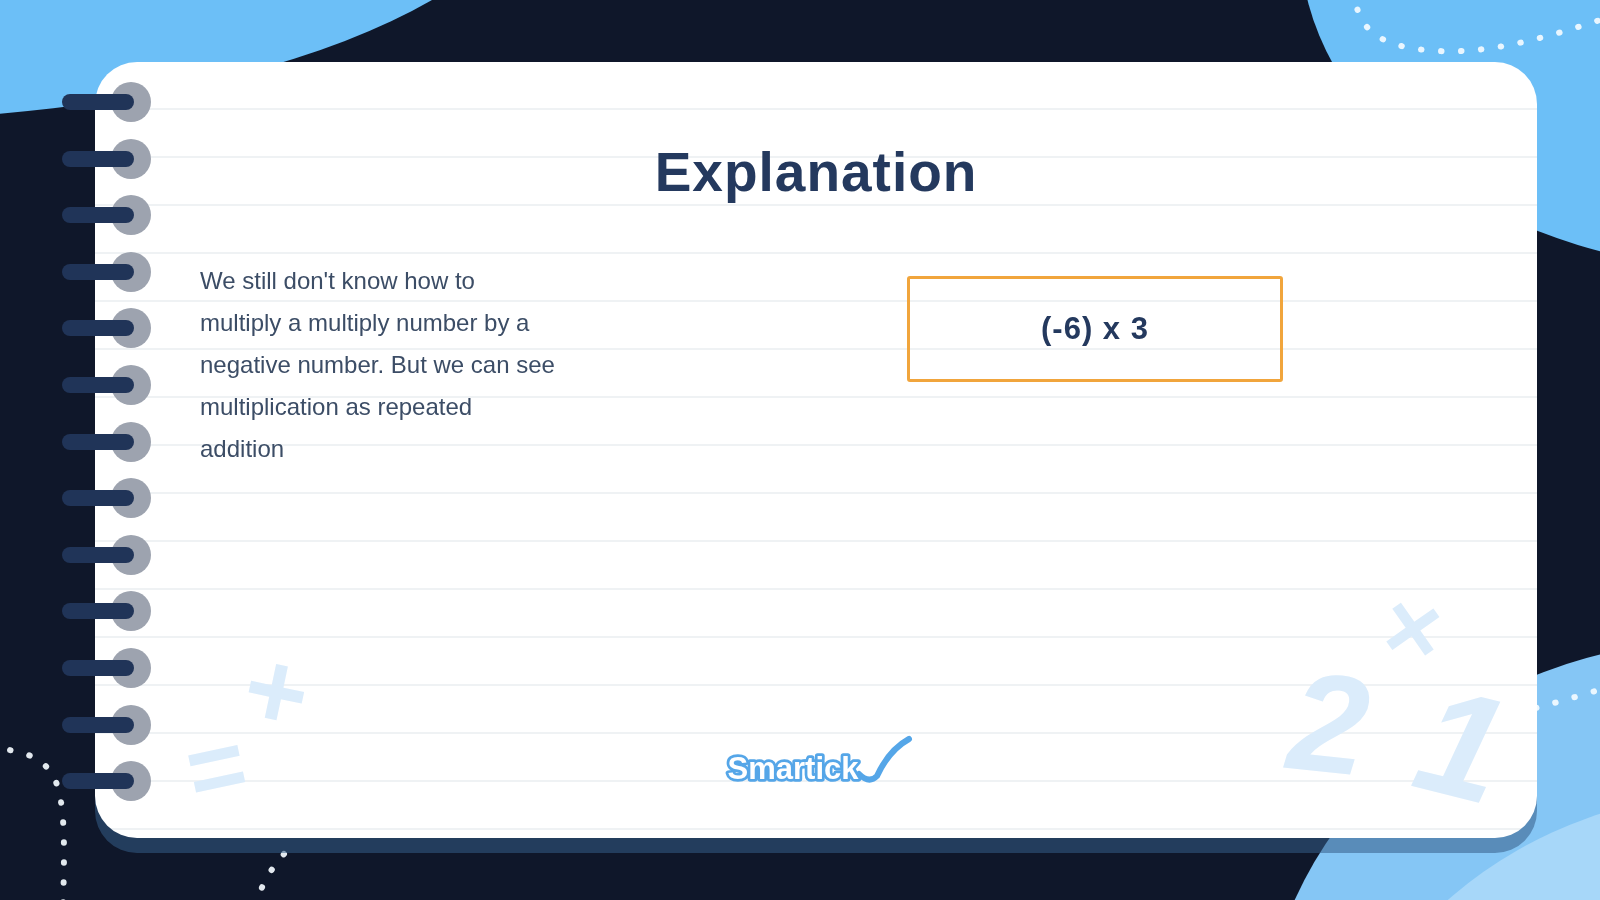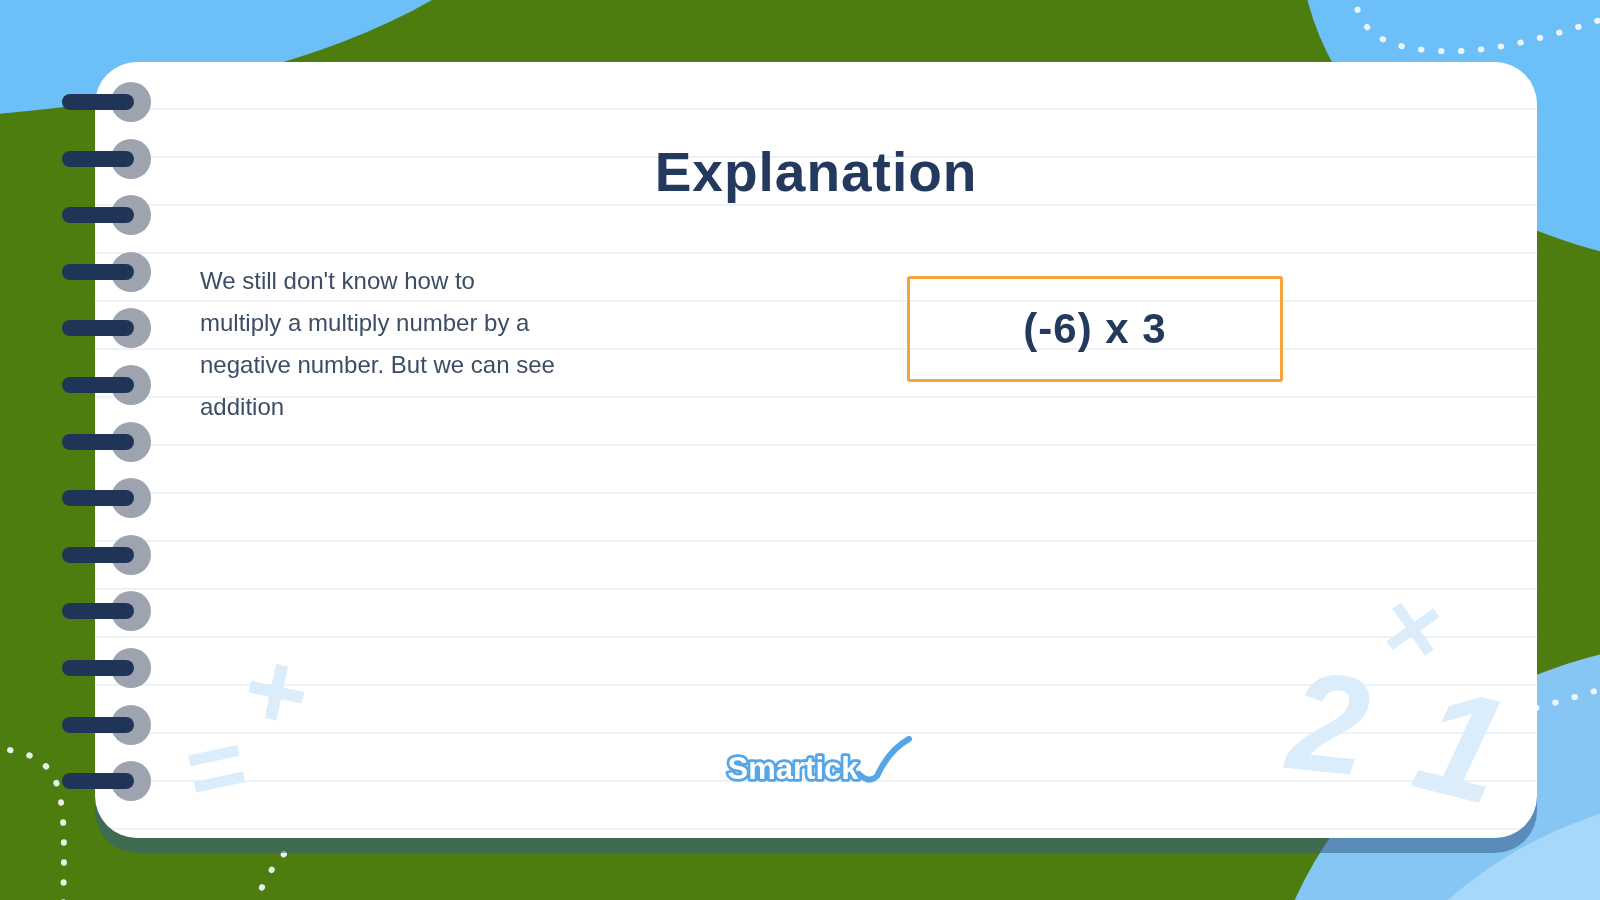--- a/index.html
+++ b/index.html
@@ -1,18 +1,18 @@
 <!DOCTYPE html>
 <html><head>
 <meta charset="utf-8">
 <style>
   html,body { margin:0; padding:0; background:#2e9de6; }
   .stage {
     position:relative; width:1600px; height:900px; overflow:hidden;
-    background:#4d7c0f;
+    background:#0f172a;
     font-family:"Liberation Sans","DejaVu Sans",sans-serif;
     text-decoration:underline;
   }
   
   .blob { position:absolute; border-radius:50%; }
   .blob-tl { left:-850px; top:-420px; width:1400px; height:540px; background:#6CBFF7; }
   .blob-tr { left:1300px; top:-390px; width:900px; height:660px; background:#6CBFF7; }
   .blob-br { left:1260px; top:640px; width:920px; height:840px; background:#85C6F5; }
   .blob-br2 { left:1330px; top:790px; width:840px; height:720px; background:#A7D7F9; }
   .dots-overlay { position:absolute; left:0; top:0; z-index:1; }
@@ -43,21 +43,21 @@
   }
   .body-paragraph {
     position:absolute; left:105px; top:198px; width:520px;
     font-size:24px; line-height:42px; color:#3C4D66;
   }
   .eq-boxes { position:absolute; left:812px; top:214px; width:370px; }
   .eq-box {
     width:370px; height:100px; margin-bottom:20px;
     border:3.5px solid #F1A53C; border-radius:3px; background:transparent;
     display:flex; align-items:center; justify-content:center;
-    font-size:42px; font-weight:bold; color:#24395E; letter-spacing:1px;
+    font-size:31px; font-weight:bold; color:#24395E; letter-spacing:1px;
   }
   
   .deco { position:absolute; color:#DBECFB; font-weight:bold; line-height:1; user-select:none; }
   .deco-plus  { left:150px;  top:575px; font-size:108px; transform:rotate(12deg); }
   .deco-equals{ left:92px;   top:655px; font-size:100px; transform:rotate(-12deg); }
   .deco-two   { left:1195px; top:592px; font-size:140px; transform:rotate(6deg); font-style:italic; }
   .deco-times { left:1290px; top:518px; font-size:96px;  transform:rotate(10deg); }
   .deco-one   { left:1325px; top:608px; font-size:150px; transform:rotate(14deg); font-style:italic; }
   
   .logo { position:absolute; left:50%; margin-left:-103px; top:672px; }
@@ -137,20 +137,21 @@
           <span class="bar"></span>
         </div>
       </div>
 
     <div class="card-title">Explanation</div>
 
     <div class="body-paragraph">
       <div>We still don't know how to</div>
       <div>multiply a multiply number by a</div>
       <div>negative number. But we can see</div>
+      <div>multiplication as repeated</div>
       <div>addition</div>
     </div>
 
     <div class="eq-boxes">
       <div class="eq-box">
         <span>(-6) x 3</span>
       </div>
     </div>
 
     <div class="deco deco-plus">+</div>

